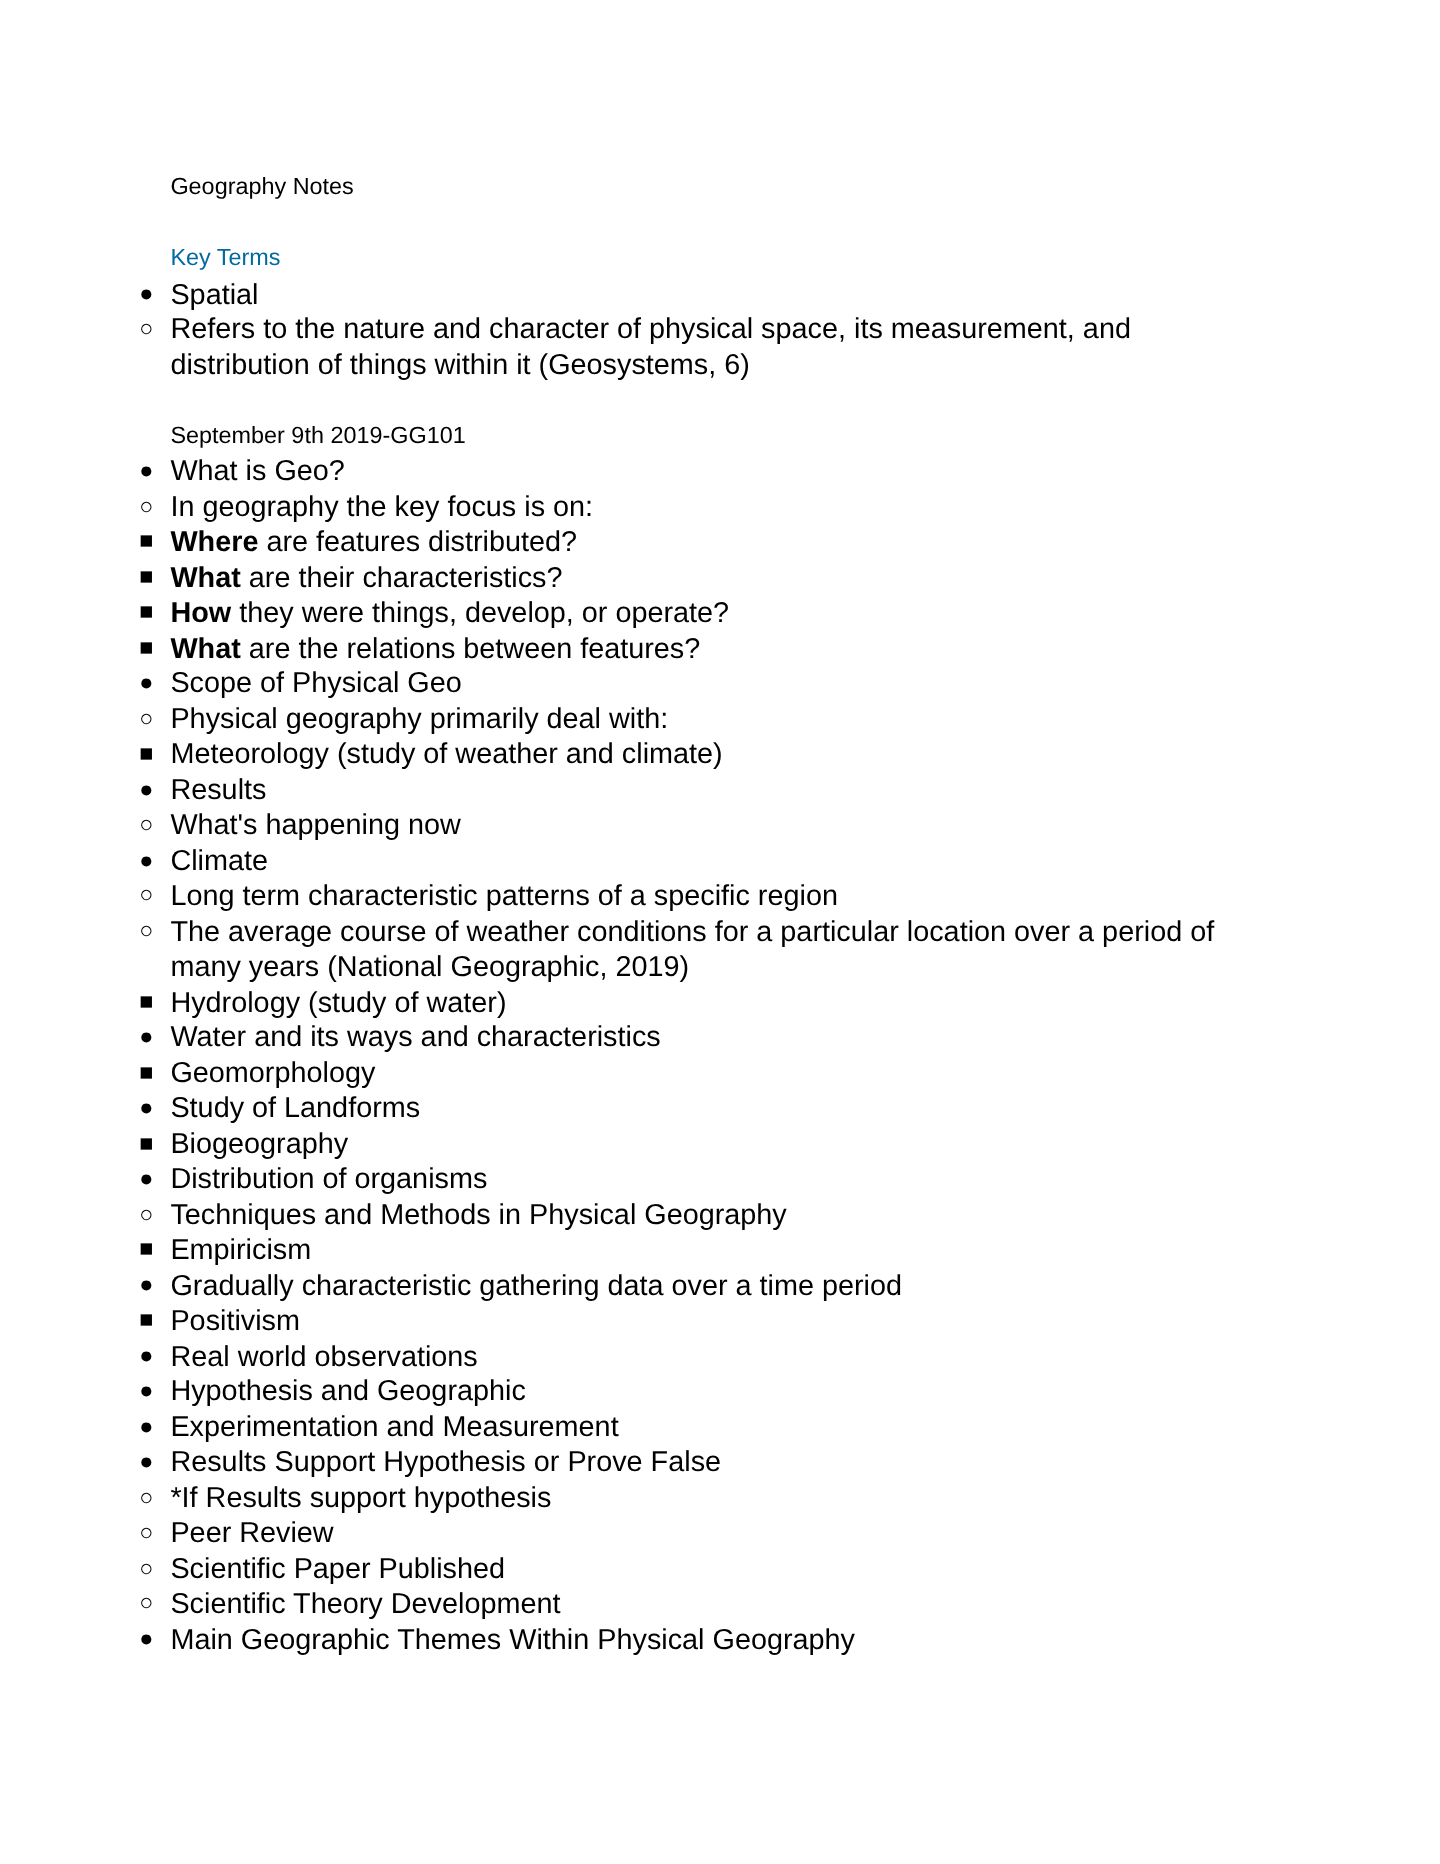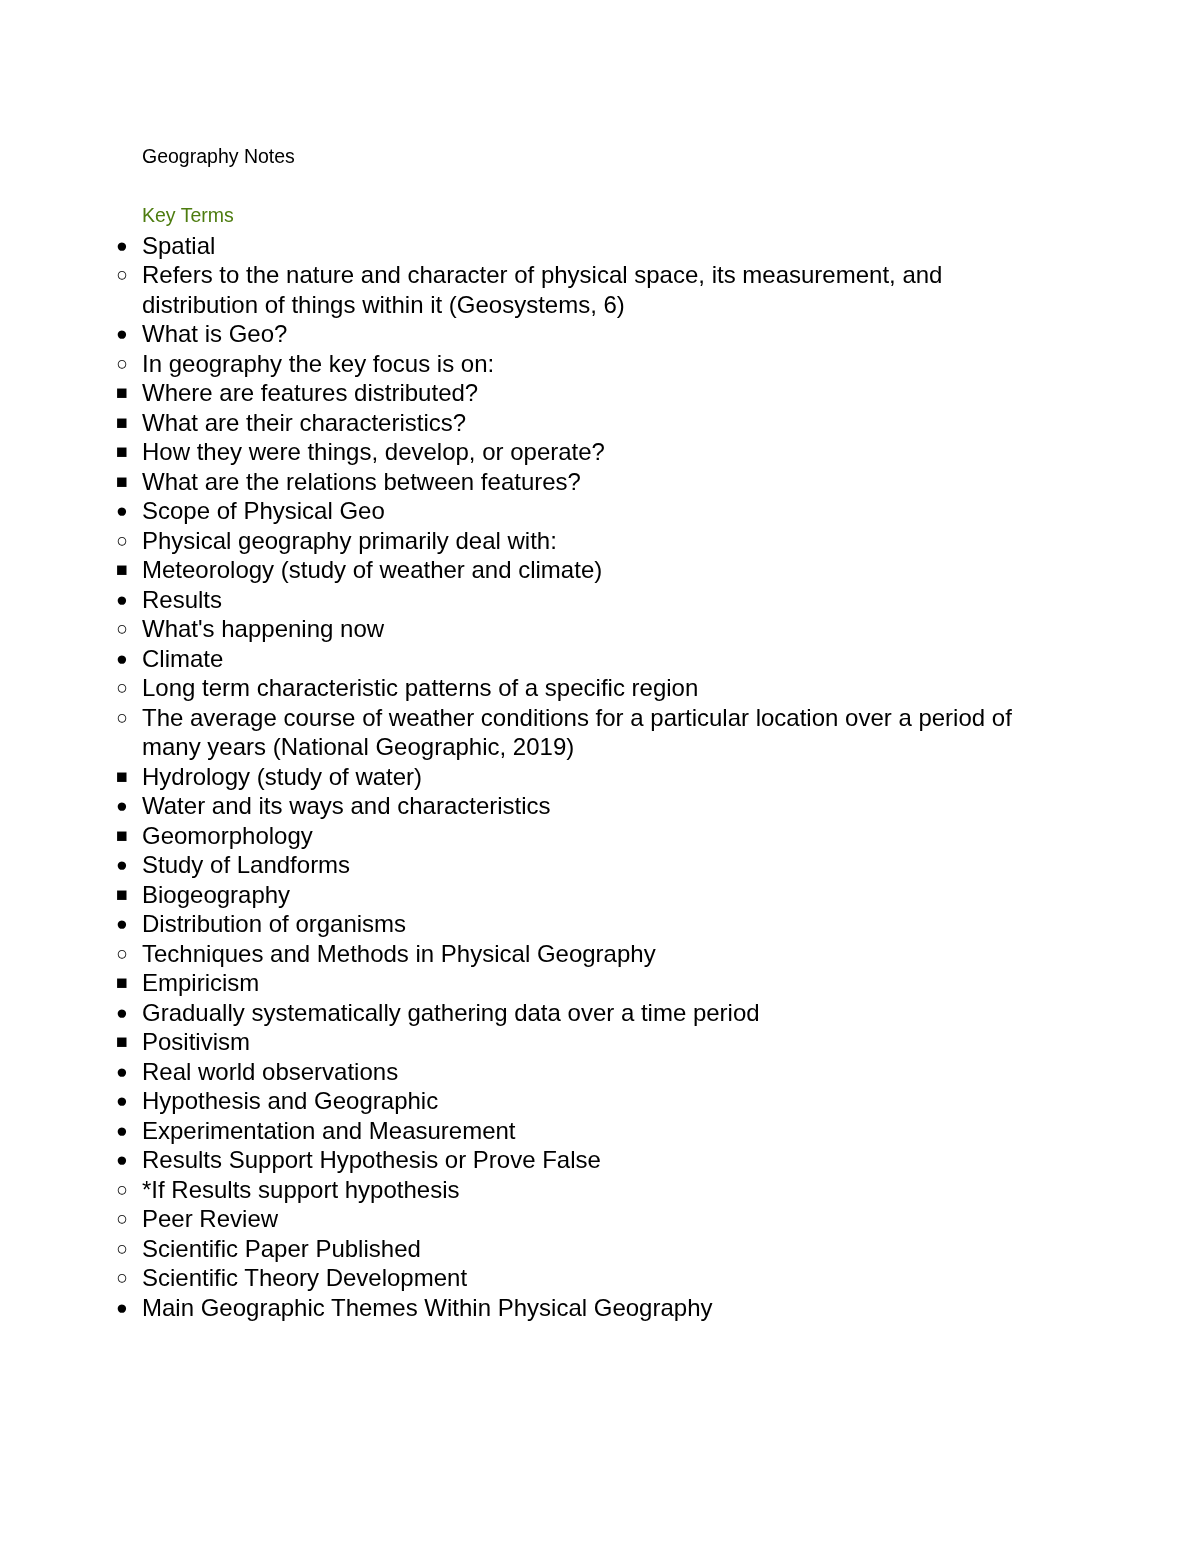--- a/index.html
+++ b/index.html
@@ -34,21 +34,21 @@
     height: 29.5px;
   }
 
   .section-heading {
     font-size: 19.5px;
     line-height: 29.5px;
     margin: 0;
     font-weight: normal;
   }
   .section-heading.green {
-    color: #4d7c0f;
+    color: #0369a1;
   }
 
   ul.outline {
     list-style: none;
     margin: 0;
     padding: 0;
   }
 
   li.node {
     position: relative;
@@ -86,21 +86,21 @@
   .lvl1 { margin-left: 67px; }   
   .lvl2 { margin-left: 72px; }   
   .lvl3 { margin-left: 67px; }   
   .lvl4 { margin-left: 74px; }   
   .lvl5 { margin-left: 69px; }
 
   .marker.disc   { font-size: 12px; }
   .marker.circle { font-size: 12px; }
   .marker.square { font-size: 11px; }
 
-  b, .bold { font-weight: normal; margin-top: 20px; }
+  b, .bold { font-weight: bold; margin-top: 20px; }
 
   .sp-before { margin-top: 29.5px; }
 </style>
 </head>
 <body>
 
 <div class="page">
 
   <div class="doc-title">Geography Notes</div>
 
@@ -117,20 +117,21 @@
           <ul class="outline lvl2">
             <li class="node">
               <div class="row">
                 <span class="marker circle">○</span>
                 <span class="text">Refers to the nature and character of physical space, its measurement, and distribution of things within it (Geosystems, 6)</span>
               </div>
             </li>
           </ul>
         </li>
       </ul>
+      <div class="section-heading sp-before">September 9th 2019-GG101</div>
       <ul class="outline lvl1">
         <li class="node">
           <div class="row">
             <span class="marker disc">●</span>
             <span class="text">What is Geo?</span>
           </div>
           <ul class="outline lvl2">
             <li class="node">
               <div class="row">
                 <span class="marker circle">○</span>
@@ -271,21 +272,21 @@
               <ul class="outline lvl3">
                 <li class="node">
                   <div class="row">
                     <span class="marker square">■</span>
                     <span class="text">Empiricism</span>
                   </div>
                   <ul class="outline lvl4">
                     <li class="node">
                       <div class="row">
                         <span class="marker disc">●</span>
-                        <span class="text">Gradually systematically gathering data over a time period</span>
+                        <span class="text">Gradually characteristic gathering data over a time period</span>
                       </div>
                     </li>
                   </ul>
                 </li>
                 <li class="node">
                   <div class="row">
                     <span class="marker square">■</span>
                     <span class="text">Positivism</span>
                   </div>
                   <ul class="outline lvl4">

